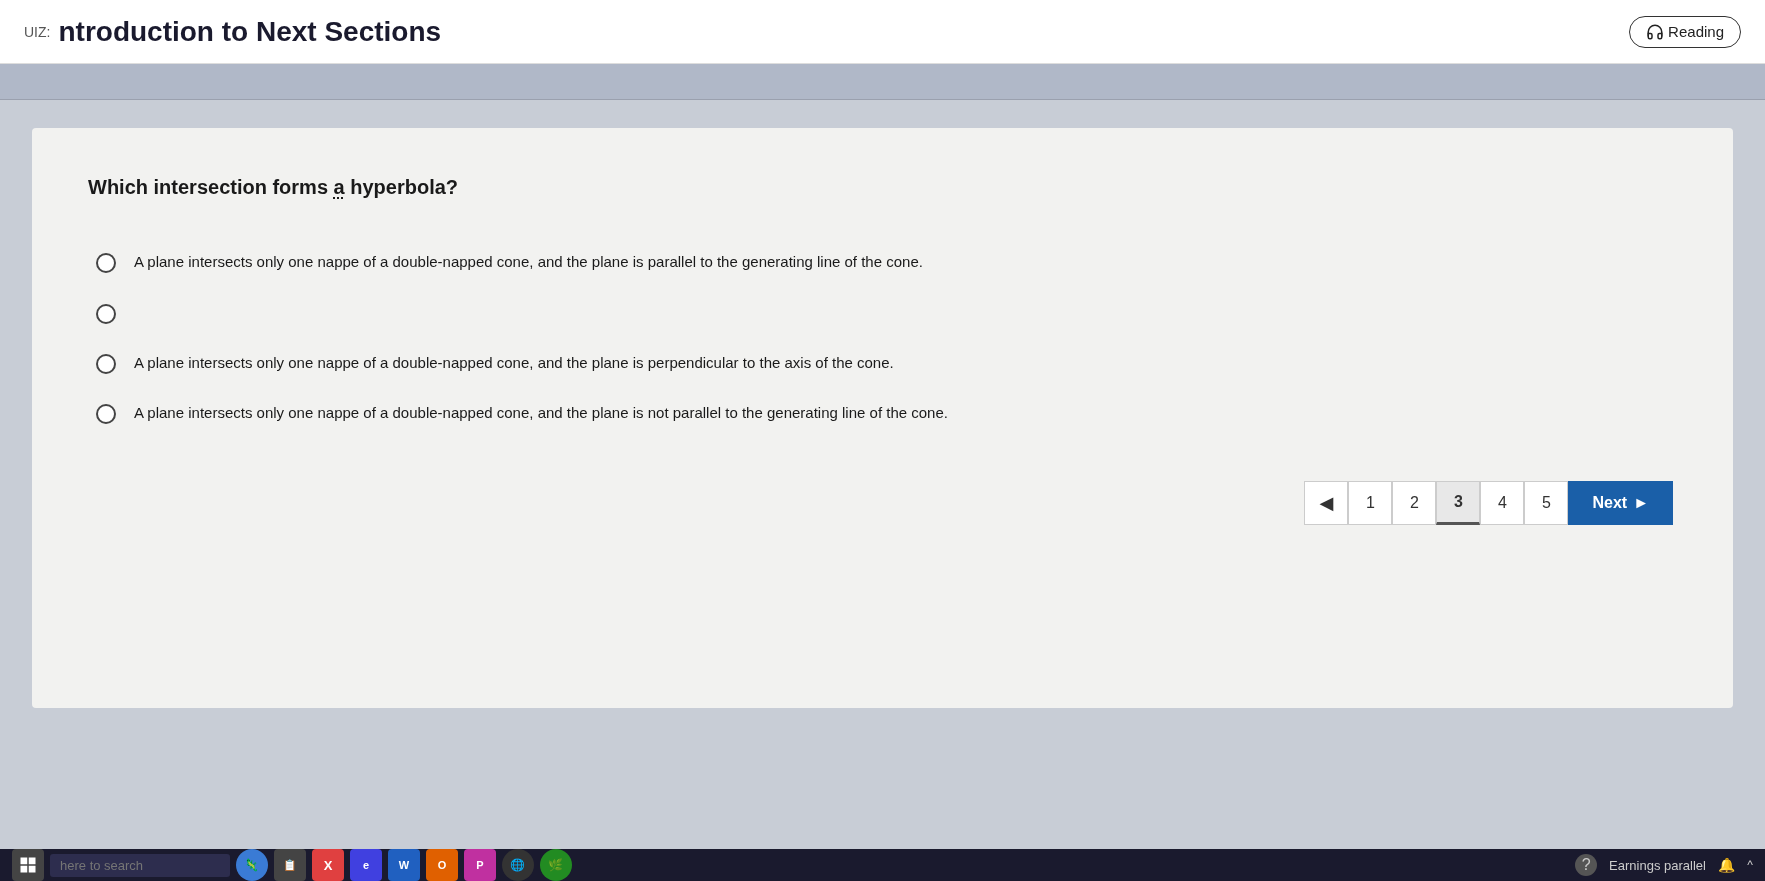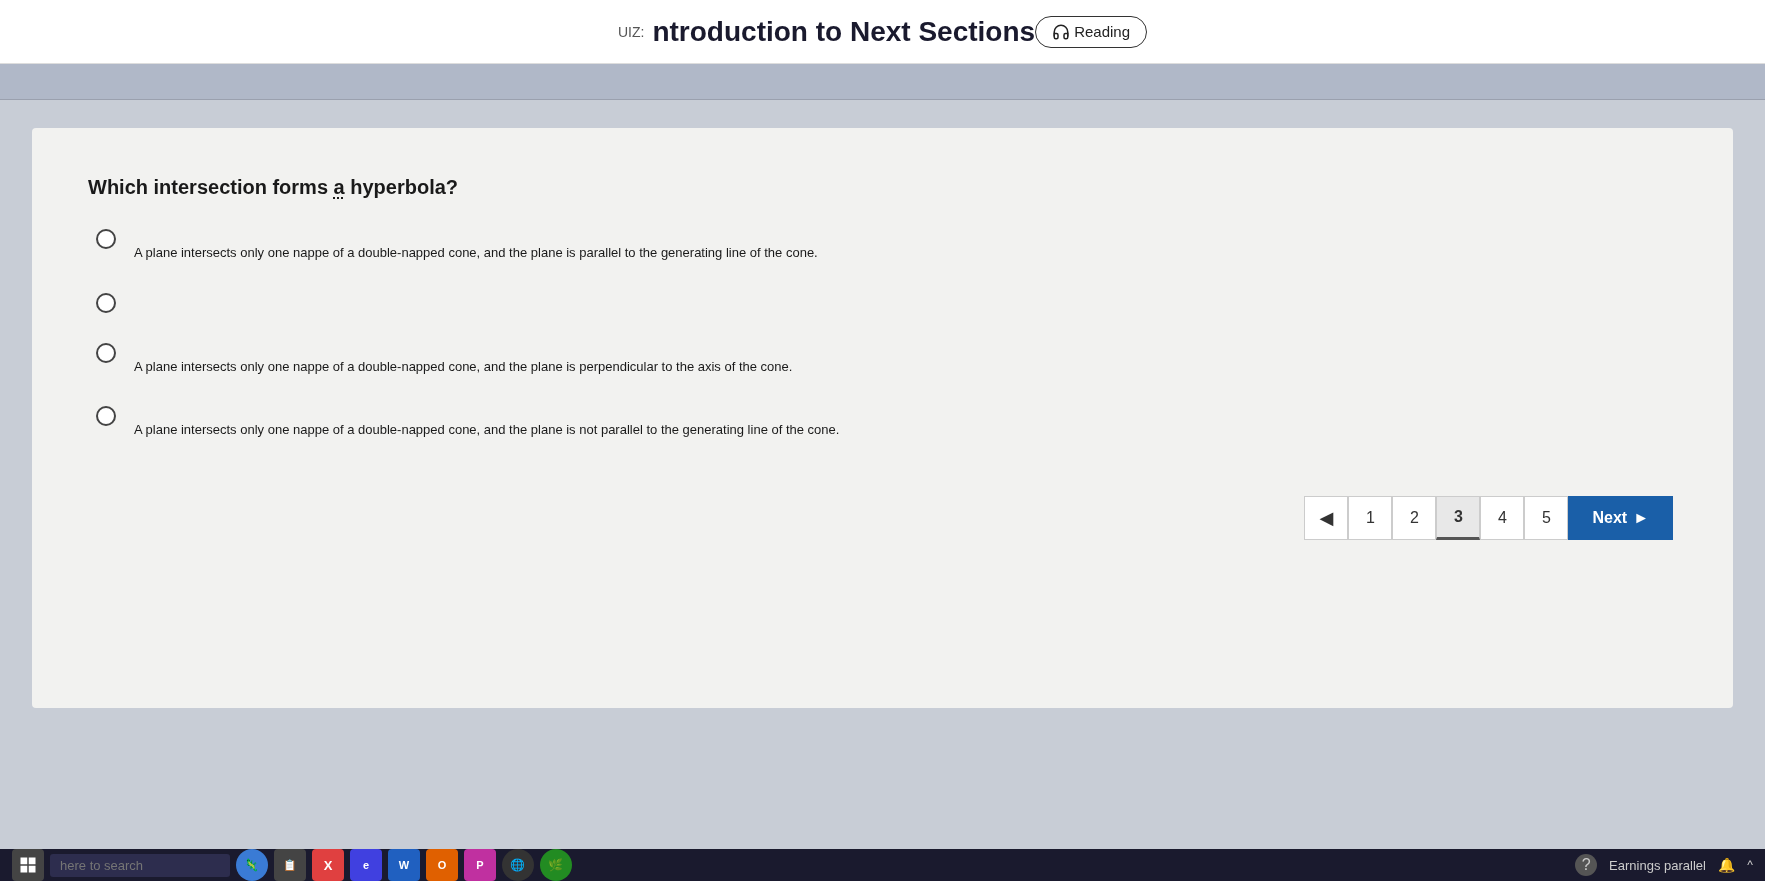--- a/index.html
+++ b/index.html
@@ -12,21 +12,21 @@
     }
 
     
     .header {
       background: #ffffff;
       border-bottom: 1px solid #ddd;
       padding: 0 24px;
       height: 64px;
       display: flex;
       align-items: center;
-      justify-content: center;
+      justify-content: space-between;
       position: relative;
     }
     .header-left {
       display: flex;
       align-items: center;
       gap: 8px;
     }
     .quiz-label {
       color: #555;
       font-size: 14px;
@@ -67,21 +67,21 @@
       border-radius: 4px;
       padding: 48px 56px 40px 56px;
       min-height: 580px;
       position: relative;
     }
 
     .question-text {
       font-size: 20px;
       font-weight: 600;
       color: #1a1a1a;
-      margin-bottom: 28px;
+      margin-bottom: 52px;
       text-decoration: underline;
       text-decoration-color: transparent;
     }
     .question-text span {
       text-decoration: underline dotted;
       text-underline-offset: 3px;
     }
 
     .options-list {
       list-style: none;
@@ -103,24 +103,23 @@
       border-radius: 50%;
       margin-top: 2px;
       flex-shrink: 0;
       background: #fff;
       display: flex;
       align-items: center;
       justify-content: center;
       cursor: pointer;
     }
     .option-text {
-      font-size: 13px;
+      font-size: 15px;
       color: #1a1a1a;
       line-height: 1.5;
-      margin-top: 16px;
     }
 
     
     .pagination-bar {
       display: flex;
       align-items: center;
       justify-content: flex-end;
       gap: 0;
       margin-top: 56px;
       padding-right: 4px;

